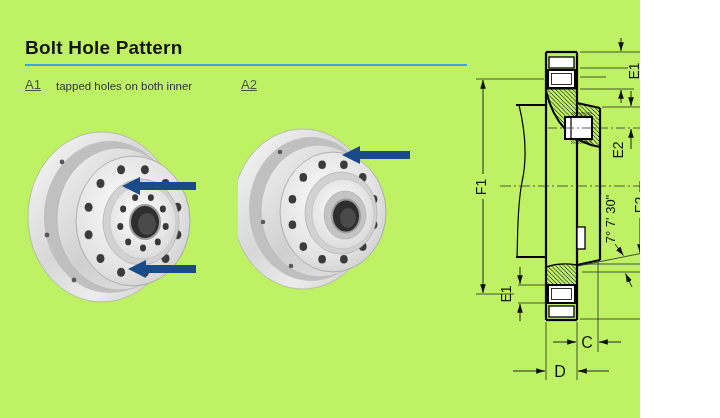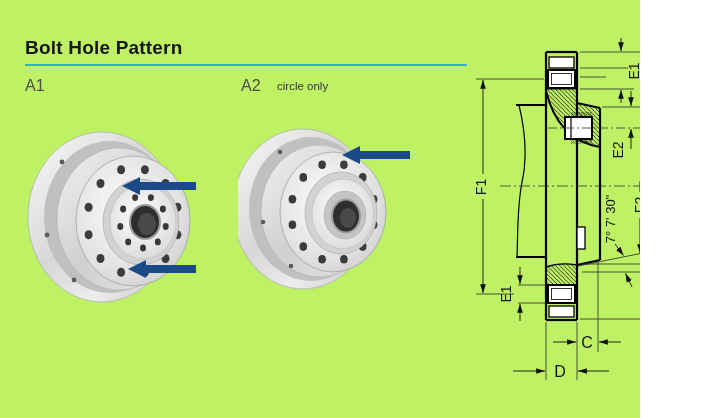--- a/index.html
+++ b/index.html
@@ -1,40 +1,40 @@
 <!DOCTYPE html>
 <html><head>
 <meta charset="utf-8">
 <style>
   html,body{margin:0;padding:0;background:#fff;}
   .page{position:relative;width:640px;height:418px;background:#bef264;overflow:hidden;
         font-family:"Liberation Sans",sans-serif;}
   .page-title{position:absolute;left:25px;top:37px;font-size:19px;font-weight:bold;
         color:#151515;letter-spacing:.2px;}
   .title-rule{position:absolute;left:25px;top:64px;width:442px;height:2px;background:#38a8dd;}
-  .variant-code{position:absolute;font-size:16px;color:#4d4d4d;}
+  .variant-code{position:absolute;font-size:13px;color:#4d4d4d;text-decoration:underline;}
   .variant-desc{position:absolute;font-size:11.5px;line-height:14px;color:#333;width:165px;}
   .abs{position:absolute;}
   svg text{font-family:"Liberation Sans",sans-serif;}
 </style>
 </head>
 <body>
 
 <div class="page">
 
   <div class="page-title">Bolt Hole Pattern</div>
   <div class="title-rule"></div>
 
   <div class="variant-code" style="left:25px;top:77px;">A1</div>
   <div class="variant-desc" style="left:56px;top:79px;">
+    <div>tapped holes on both inner</div>
   </div>
 
   <div class="variant-code" style="left:241px;top:77px;text-align:center;">A2</div>
   <div class="variant-desc" style="left:277px;top:79px;">
-    <div>circle only</div>
   </div>
 
   <svg class="abs" style="left:20px;top:118px;" width="212" height="188" viewBox="20 118 212 188">
     <defs>
       <linearGradient id="gBack1" x1="0" y1="0" x2="1" y2="1">
         <stop offset="0" stop-color="#fafafa"></stop>
           <stop offset=".45" stop-color="#d7d7d7"></stop>
         <stop offset=".7" stop-color="#ededed"></stop>
           <stop offset="1" stop-color="#c2c2c2"></stop>
       </linearGradient>

